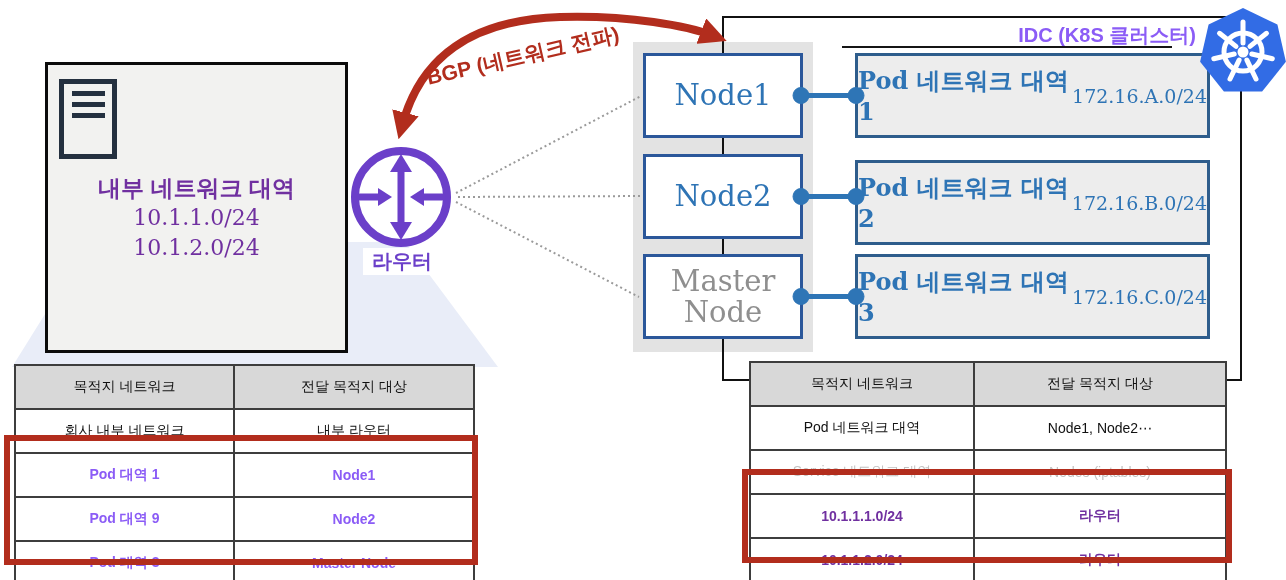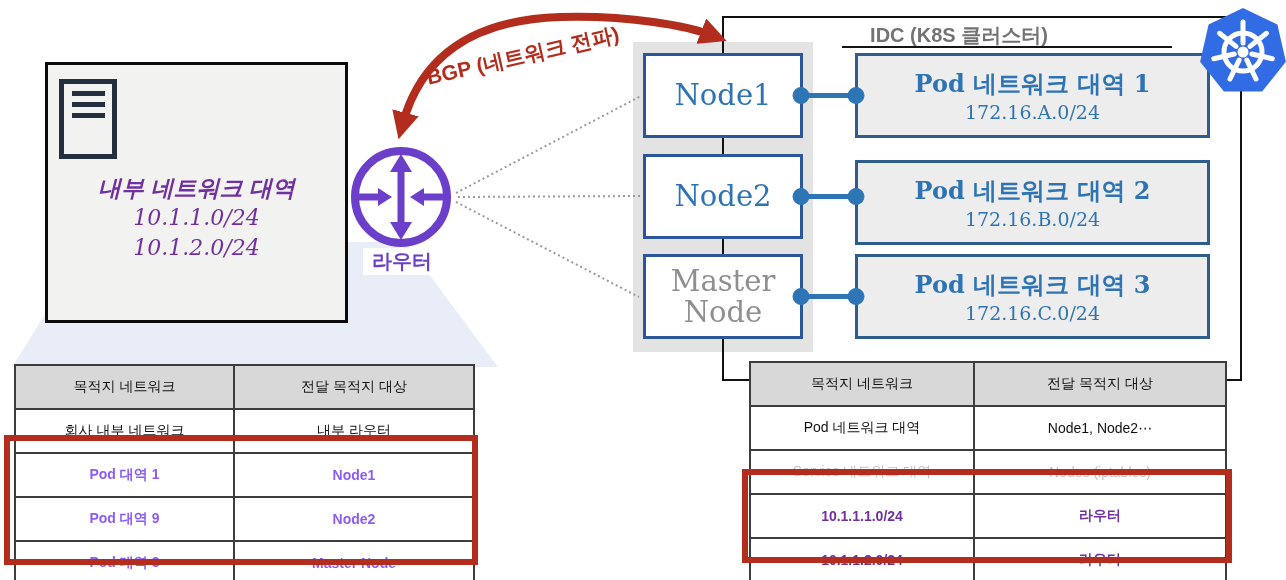--- a/index.html
+++ b/index.html
@@ -7,42 +7,42 @@
     position:relative;width:1286px;height:580px;overflow:hidden;
     font-family:"Liberation Sans",sans-serif;background:#ffffff;
   }
   .stage *{box-sizing:border-box;}
   svg.layer{position:absolute;left:0;top:0;pointer-events:none;}
   .bg-layer{z-index:0;}
   .fg-layer{z-index:6;}
 
   
   .left-title{position:absolute;left:57px;top:18px;font-size:21px;font-weight:bold;color:#111;z-index:3;}
-  .left-box{position:absolute;left:45px;top:62px;width:303px;height:261px;background:#F2F2F0;border:3px solid #0b0b0b;z-index:2;font-style:italic;}
+  .left-box{position:absolute;left:45px;top:62px;width:303px;height:291px;background:#F2F2F0;border:3px solid #0b0b0b;z-index:2;}
   .doc-icon{position:absolute;left:11px;top:14px;width:58px;height:80px;border:5px solid #24303F;}
   .doc-icon .bar{position:absolute;left:8px;width:33px;height:5px;background:#24303F;}
   .purple-block{position:absolute;left:0;top:108px;width:100%;text-align:center;color:#7030A0;}
   .purple-block .band{font-size:23px;font-weight:bold;line-height:30px;}
   .purple-block .cidr{font-family:"DejaVu Serif","Liberation Serif",serif;font-size:22px;line-height:30px;}
 
   
   .router-label{position:absolute;left:363px;top:248px;width:78px;text-align:center;font-size:20px;font-weight:bold;color:#6B3FC9;background:#fff;z-index:6;}
   .bgp-label{position:absolute;left:427px;top:64px;font-size:21px;font-weight:bold;color:#B22D1D;transform:rotate(-13deg);transform-origin:left center;z-index:7;white-space:nowrap;}
 
   
   .outer-box{position:absolute;left:722px;top:16px;width:520px;height:365px;border:2px solid #111;z-index:2;}
-  .k8s-title{position:absolute;left:722px;top:22px;width:474px;text-align:center;font-size:20px;font-weight:bold;color:#737373;z-index:3;}
+  .k8s-title{position:absolute;left:722px;top:22px;width:474px;text-align:right;font-size:20px;font-weight:bold;color:#8b5cf6;z-index:3;}
   .k8s-underline{position:absolute;left:842px;top:46px;width:330px;height:2px;background:#151515;z-index:3;}
   .gray-strip{position:absolute;left:633px;top:42px;width:180px;height:310px;background:#E3E3E3;z-index:1;}
   .node-box{position:absolute;left:643px;width:160px;height:85px;background:#ffffff;border:3px solid #2B579A;z-index:3;
     display:flex;align-items:center;justify-content:center;text-align:center;
     font-family:"DejaVu Serif","Liberation Serif",serif;font-size:29px;color:#2E74B5;line-height:1.05;}
   .node-box.gray{color:#8F8F8F;}
   .pod-box{position:absolute;left:855px;width:355px;height:85px;background:#EDEDED;border:3px solid #2E5D8C;z-index:3;
-    display:flex;flex-direction:column;align-items:center;justify-content:center;gap:1px;color:#2E74B5;}
+    display:flex;flex-direction:row;align-items:center;justify-content:center;gap:1px;color:#2E74B5;}
   .pod-box .pod-label{font-family:"DejaVu Serif","Liberation Serif",serif;font-size:24px;font-weight:600;}
   .pod-box .pod-cidr{font-family:"DejaVu Serif","Liberation Serif",serif;font-size:19px;}
 
   
   table.rt{position:absolute;border-collapse:collapse;table-layout:fixed;z-index:4;background:#fff;}
   table.rt td{border:2px solid #3d3d3d;text-align:center;vertical-align:middle;font-size:14px;color:#111;padding:12px;}
   table.rt tr.hd td{background:#D8D8D8;font-weight:500;}
   table.rt td.c-blue{color:#8b5cf6;font-weight:bold;}
   table.rt td.c-purple{color:#7030A0;font-weight:bold;border-radius:8px;}
   table.rt td.c-gray{color:#C2C2C2;}

